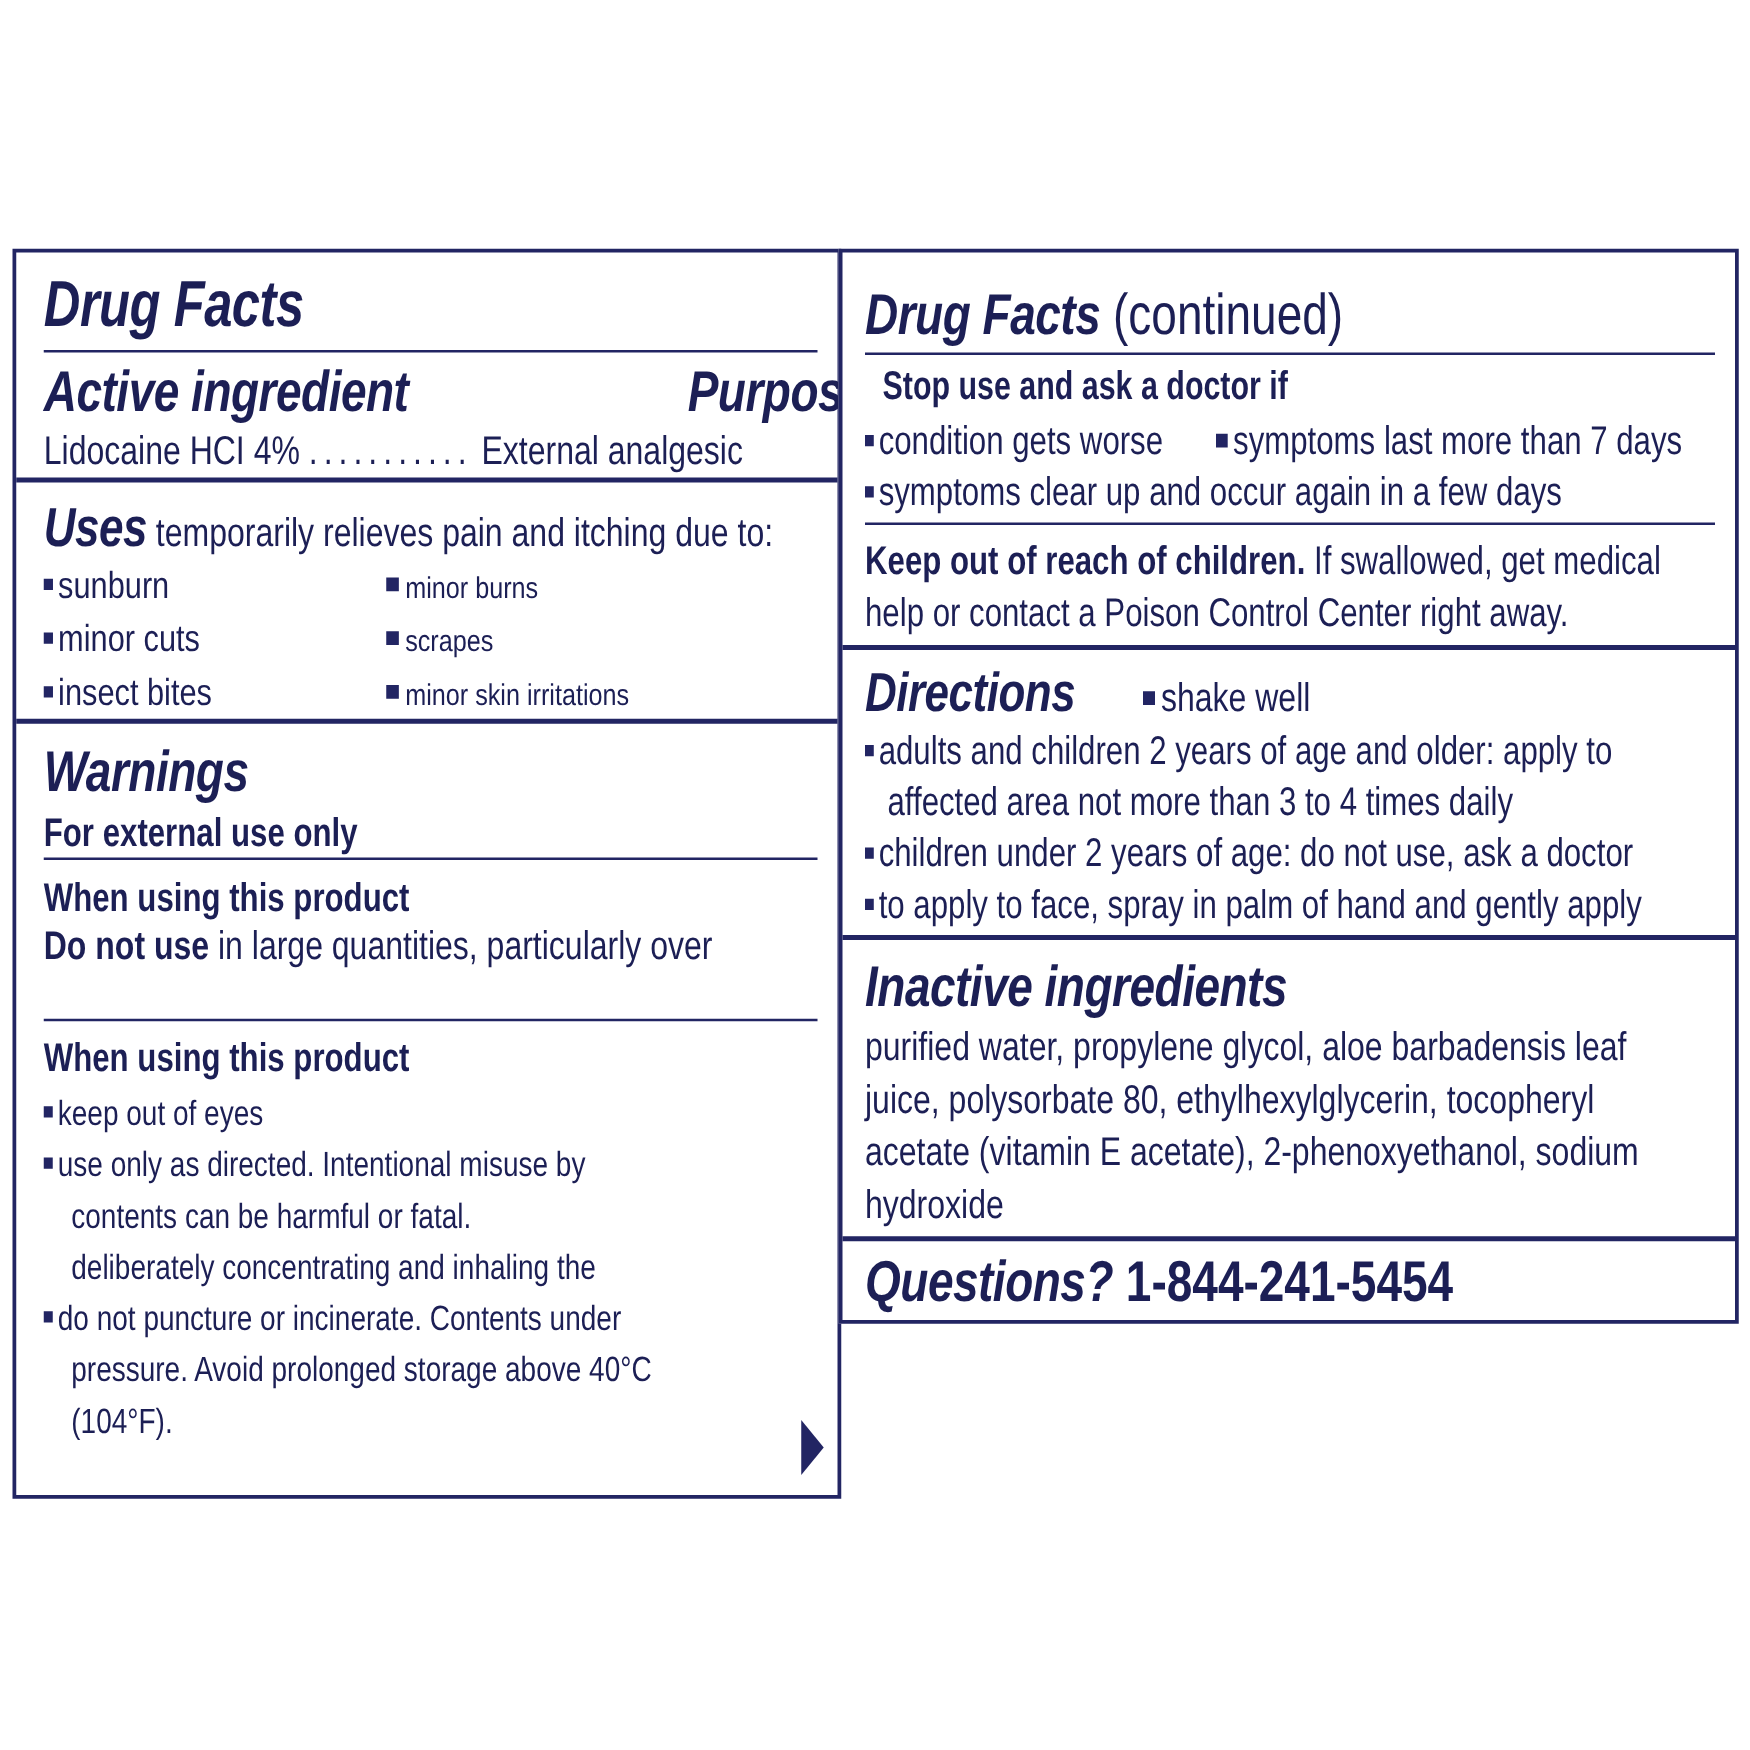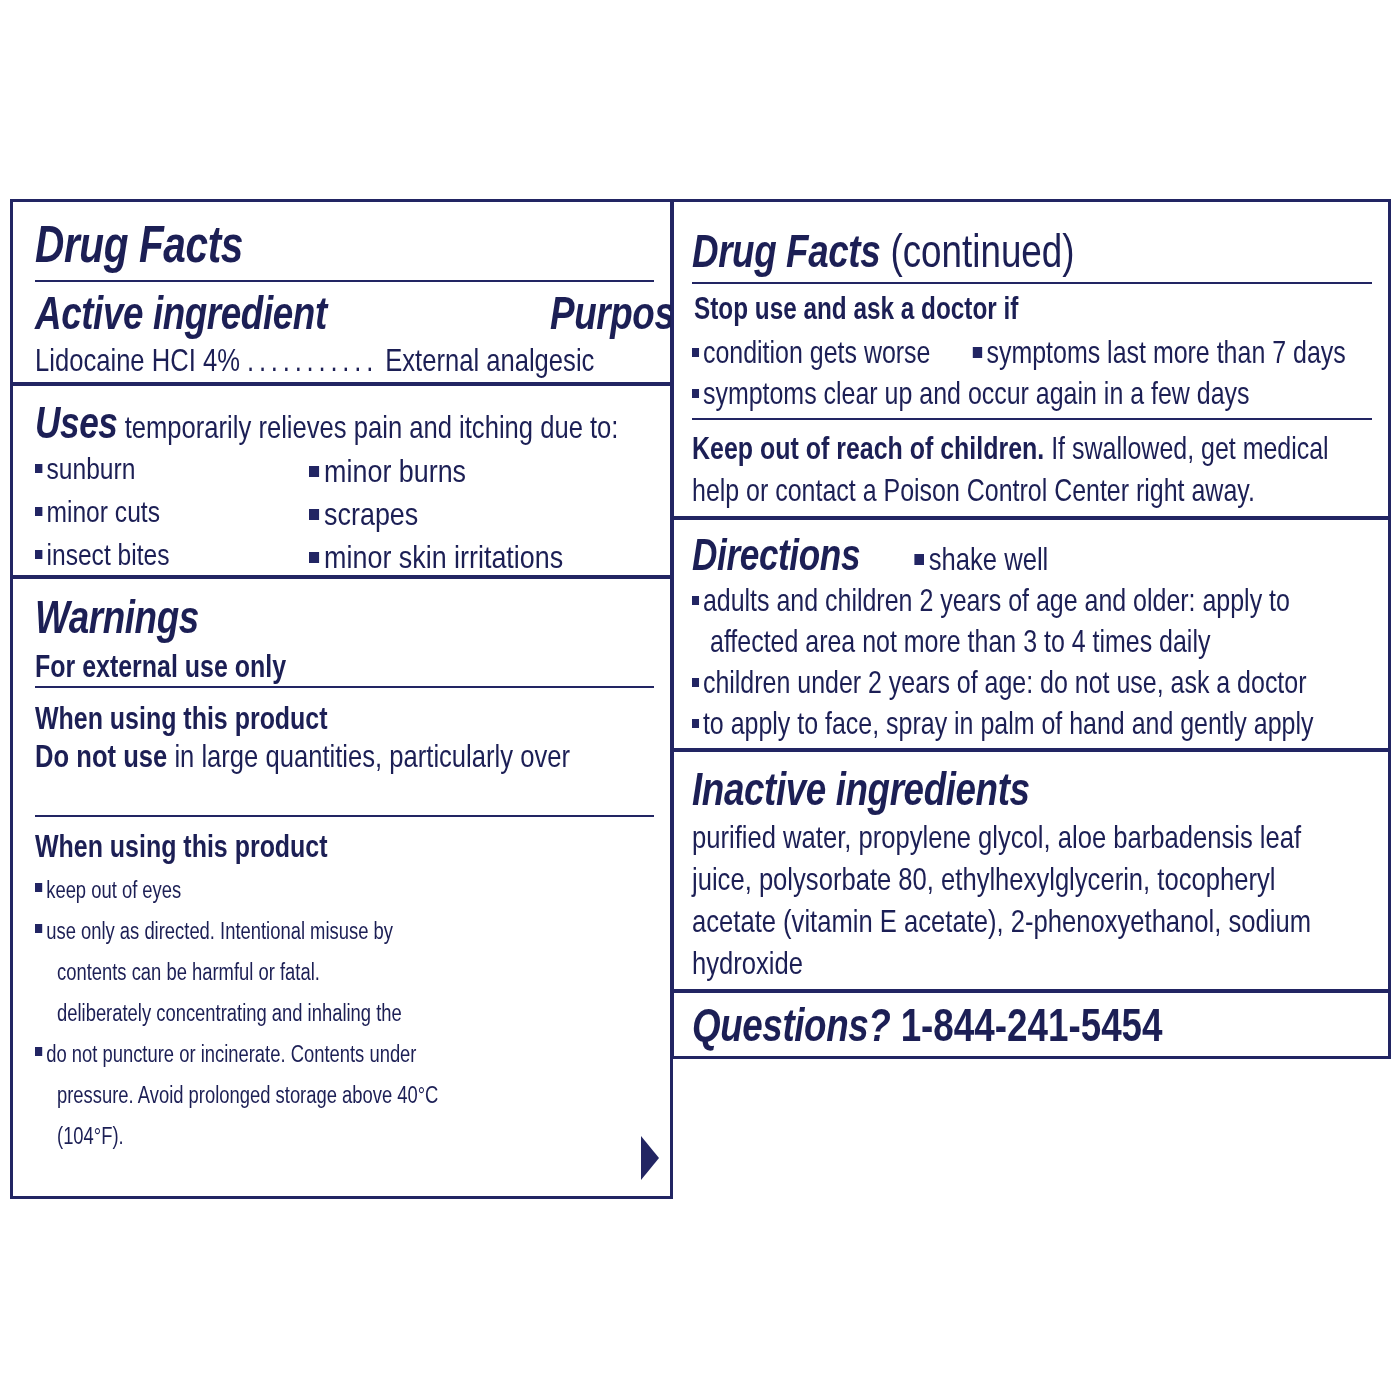--- a/index.html
+++ b/index.html
@@ -113,21 +113,21 @@
     <span class="cond" style="font-size:32px; transform:scaleX(0.8);">
       <span class="title" style="font-size:44px;">Uses</span>
       <span>temporarily relieves pain and itching due to:</span>
     </span>
   </div>
   <div class="abs body-text" style="left:22px; top:250px;">
     <div style="height:43px;"><span class="cond" style="transform:scaleX(0.82);"><span class="bullet"></span><span>sunburn</span></span></div>
     <div style="height:43px;"><span class="cond" style="transform:scaleX(0.82);"><span class="bullet"></span><span>minor cuts</span></span></div>
     <div style="height:43px;"><span class="cond" style="transform:scaleX(0.82);"><span class="bullet"></span><span>insect bites</span></span></div>
   </div>
-  <div class="abs" style="left:296px; top:252px; font-size:32px; line-height:34px;">
+  <div class="abs" style="left:296px; top:252px; font-size:24px; line-height:34px;">
     <div style="height:43px;"><span class="cond" style="transform:scaleX(0.84);"><span class="bullet big"></span><span>minor burns</span></span></div>
     <div style="height:43px;"><span class="cond" style="transform:scaleX(0.84);"><span class="bullet big"></span><span>scrapes</span></span></div>
     <div style="height:43px;"><span class="cond" style="transform:scaleX(0.84);"><span class="bullet big"></span><span>minor skin irritations</span></span></div>
   </div>
   <div class="rule-thick" style="left:0; right:0; top:373px;"></div>
 
   <div class="abs" style="left:22px; top:446px;">
     <span class="cond bold" style="font-size:32px; transform:scaleX(0.78);">For external use only</span>
   </div>
   <div class="abs" style="left:22px; top:388px;">
@@ -141,21 +141,21 @@
   <div class="abs" style="left:22px; top:536px;text-decoration:underline;">
     <span class="cond" style="font-size:32px; transform:scaleX(0.8);">
       <span class="bold">Do not use</span><span> in large quantities, particularly over</span>
     </span>
   </div>
   <div class="rule-thin" style="left:22px; right:16px; top:613px;"></div>
 
   <div class="abs" style="left:22px; top:626px;">
     <span class="cond bold" style="font-size:32px; transform:scaleX(0.78);">When using this product</span>
   </div>
-  <div class="abs" style="left:22px; top:668px; font-size:23px; line-height:41px;">
+  <div class="abs" style="left:22px; top:668px; font-size:28px; line-height:41px;">
     <div>
       <span class="cond" style="transform:scaleX(0.8);"><span class="bullet"></span><span>keep out of eyes</span></span>
     </div>
     <div>
       <div><span class="cond" style="transform:scaleX(0.8);"><span class="bullet"></span><span>use only as directed. Intentional misuse by</span></span></div>
       <div style="padding-left:22px;"><span class="cond" style="transform:scaleX(0.8);">contents can be harmful or fatal.</span></div>
       <div style="padding-left:22px;"><span class="cond" style="transform:scaleX(0.8);">deliberately concentrating and inhaling the</span></div>
     </div>
     <div>
       <div><span class="cond" style="transform:scaleX(0.8);"><span class="bullet"></span><span>do not puncture or incinerate. Contents under</span></span></div>
@@ -170,21 +170,21 @@
 <div class="panel" id="right-panel">
 
   <div class="abs" style="left:18px; top:22px;">
     <span class="cond" style="font-size:46px; transform:scaleX(0.8);">
       <span class="title">Drug Facts</span>
       <span>(continued)</span>
     </span>
   </div>
   <div class="rule-thin" style="left:18px; right:16px; top:80px;"></div>
 
-  <div class="abs" style="left:20px; top:88px;">
+  <div class="abs" style="left:32px; top:88px;">
     <span class="cond bold" style="font-size:32px; transform:scaleX(0.76);">Stop use and ask a doctor if</span>
   </div>
   <div class="abs" style="left:18px; top:132px;">
     <span class="cond" style="font-size:32px; transform:scaleX(0.78);">
       <span><span class="bullet"></span><span>condition gets worse</span></span>
       <span style="display:inline-block; width:36px;"></span>
       <span><span class="bullet big"></span><span>symptoms last more than 7 days</span></span>
     </span>
   </div>
   <div class="abs" style="left:18px; top:173px;">

